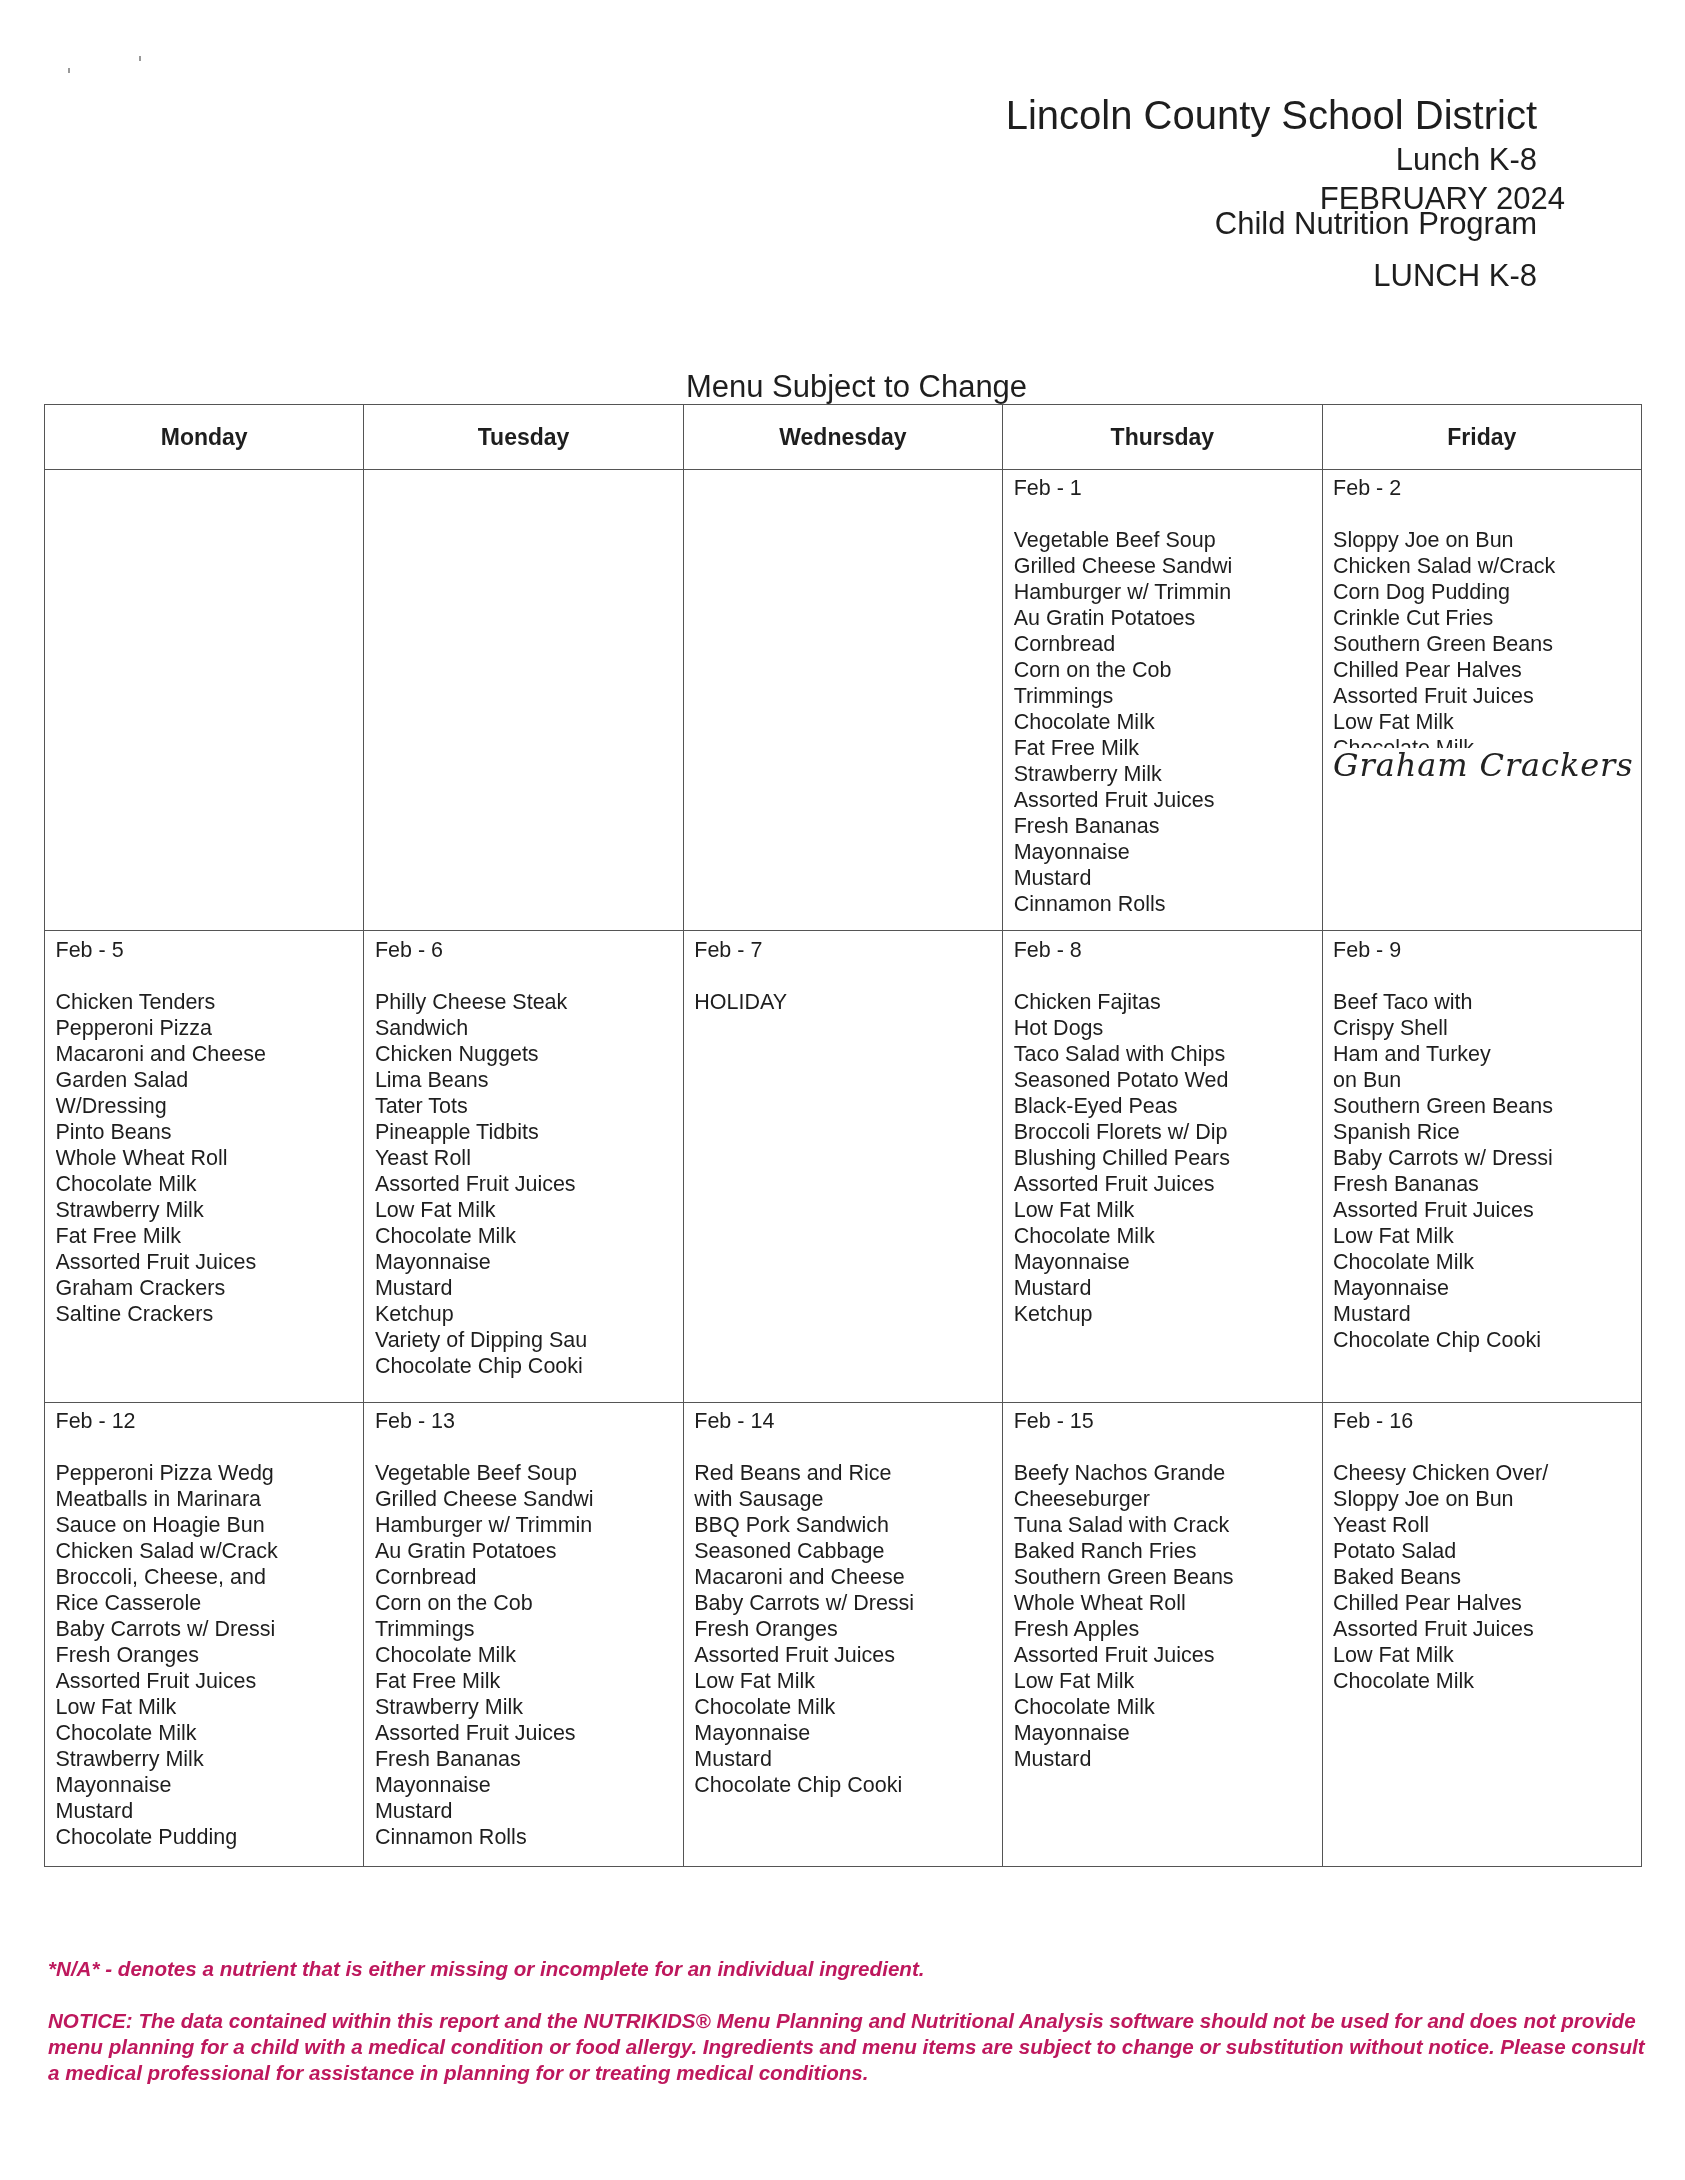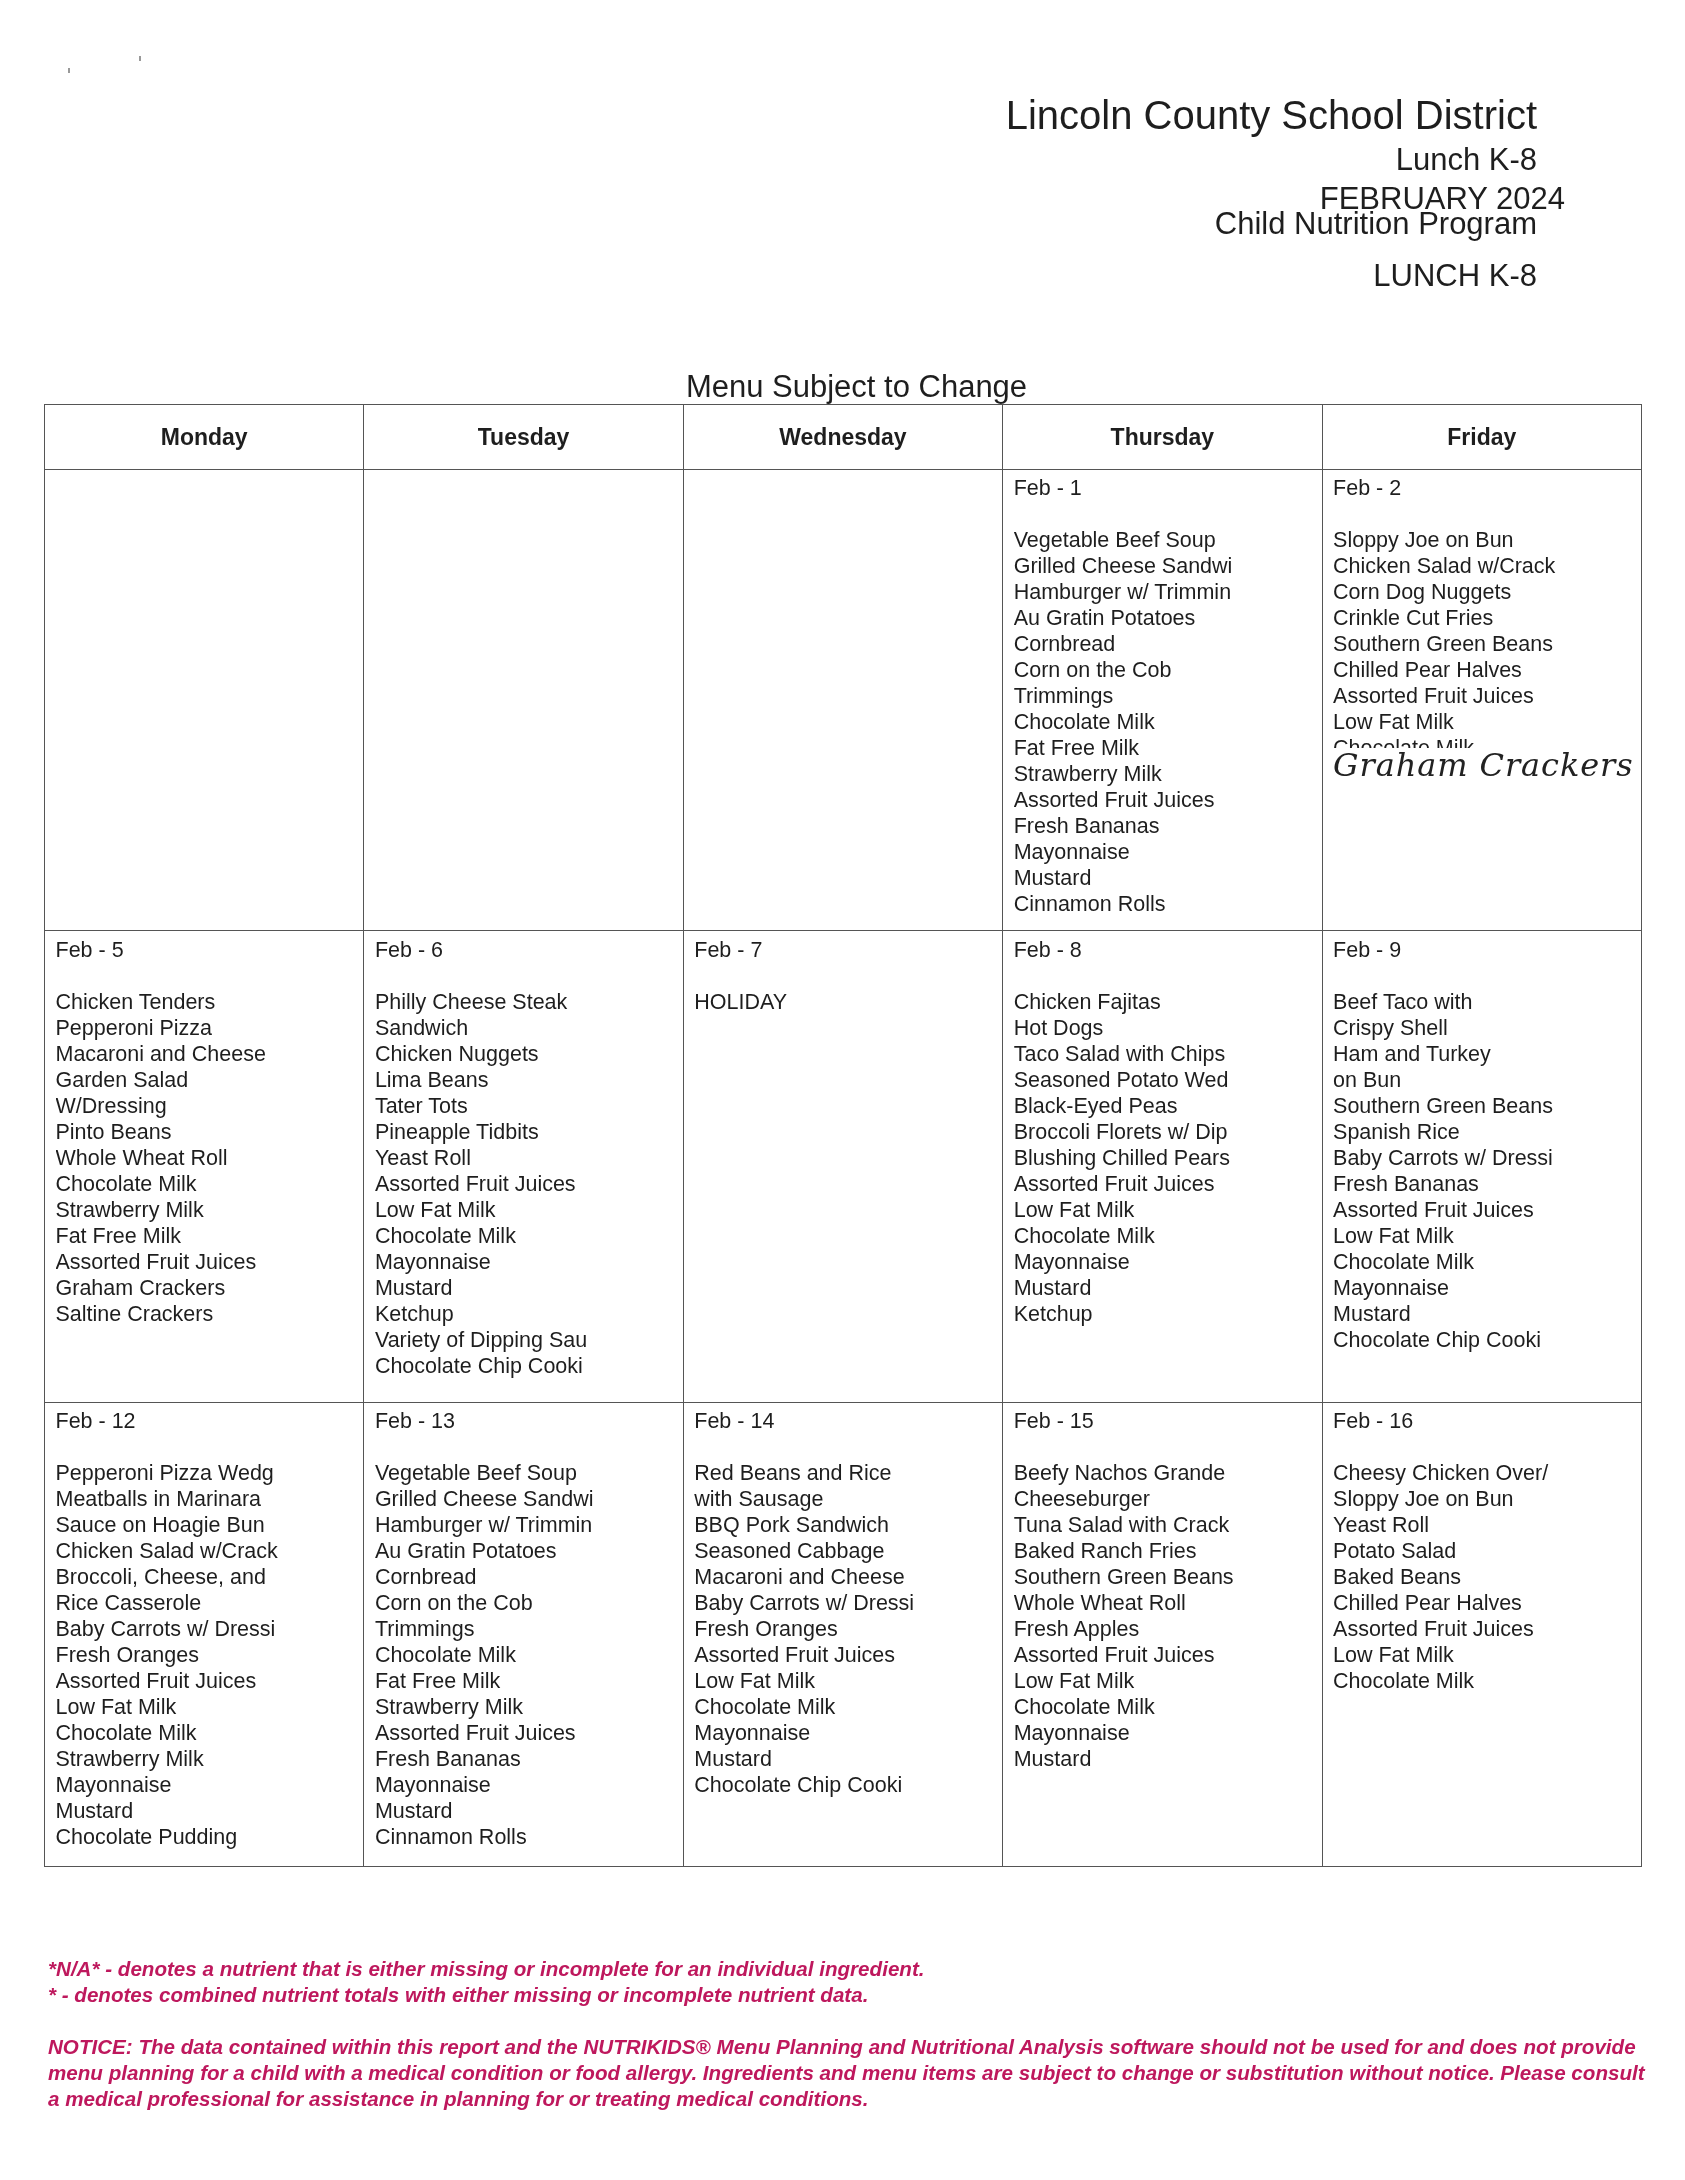--- a/index.html
+++ b/index.html
@@ -70,21 +70,21 @@
           <span class="item">Assorted Fruit Juices</span>
           <span class="item">Fresh Bananas</span>
           <span class="item">Mayonnaise</span>
           <span class="item">Mustard</span>
           <span class="item">Cinnamon Rolls</span>
         </td>
         <td>
           <span class="date">Feb - 2</span>
           <span class="item">Sloppy Joe on Bun</span>
           <span class="item">Chicken Salad w/Crack</span>
-          <span class="item">Corn Dog Nuggets</span>
+          <span class="item">Corn Dog Pudding</span>
           <span class="item">Crinkle Cut Fries</span>
           <span class="item">Southern Green Beans</span>
           <span class="item">Chilled Pear Halves</span>
           <span class="item">Assorted Fruit Juices</span>
           <span class="item">Low Fat Milk</span>
           <span class="item cut">Chocolate Milk</span>
           <span class="hand">Graham Crackers</span>
         </td>
       </tr>
       <tr class="r1">
@@ -239,17 +239,16 @@
           <span class="item">Assorted Fruit Juices</span>
           <span class="item">Low Fat Milk</span>
           <span class="item">Chocolate Milk</span>
         </td>
       </tr>
     </tbody>
 </table>
 
 <div class="notes">
   <p>*N/A* - denotes a nutrient that is either missing or incomplete for an individual ingredient.</p>
-  <p>* - denotes combined nutrient totals with either missing or incomplete nutrient data.</p>
   <div class="gap"></div>
   <p>NOTICE:  The data contained within this report and the NUTRIKIDS® Menu Planning and Nutritional Analysis software should not be used for and does not provide menu planning for a child with a  medical condition or food allergy.  Ingredients and menu items are subject to change or substitution without notice.  Please consult a medical professional for assistance in planning for or treating medical conditions.</p>
 </div>
 
 
 </body></html>

